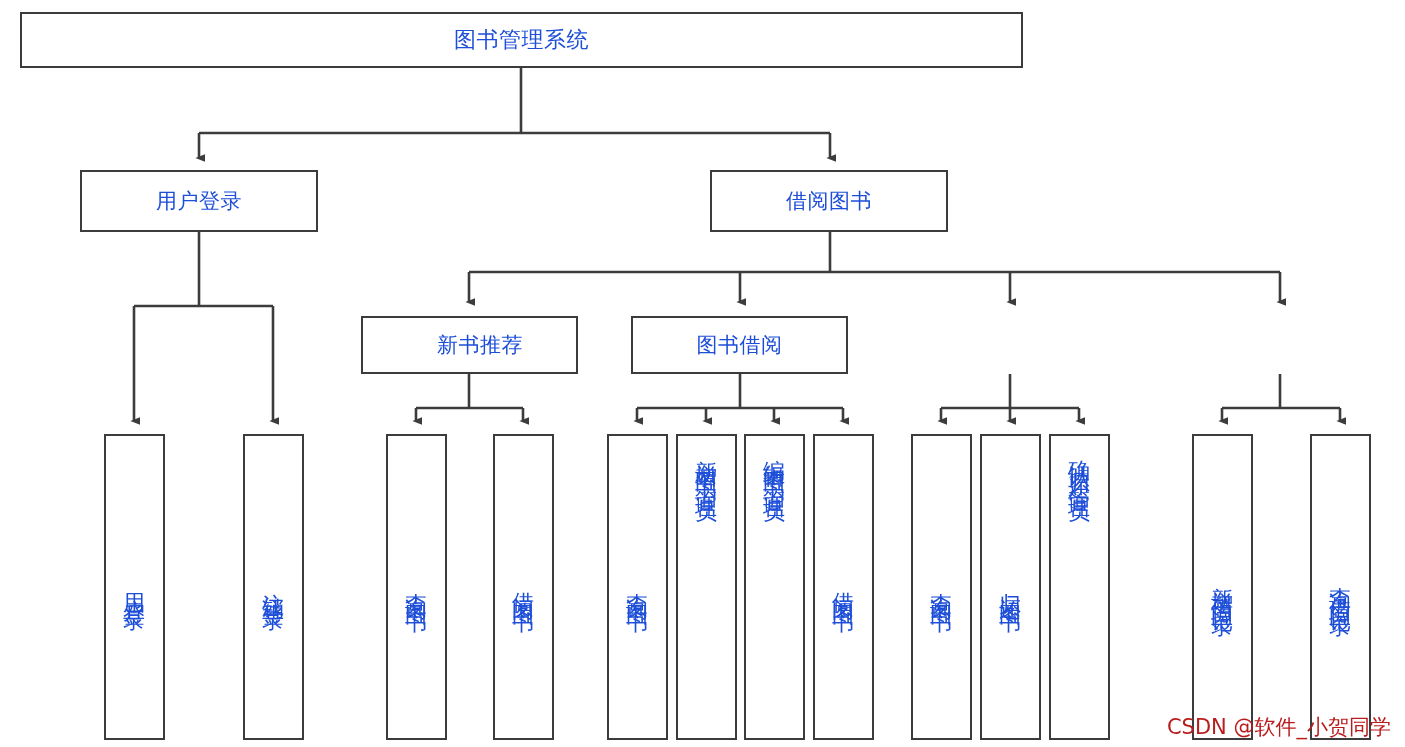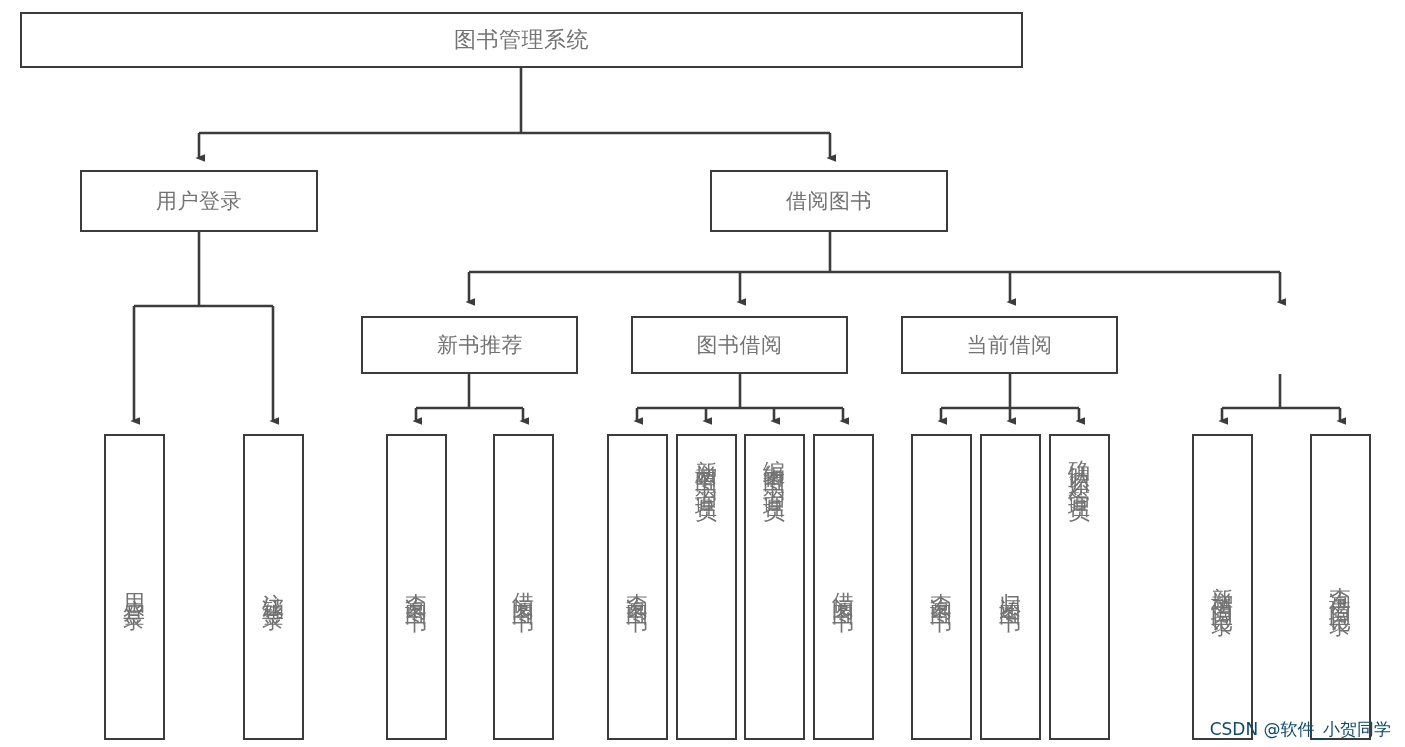--- a/index.html
+++ b/index.html
@@ -22,21 +22,21 @@
     display:flex;
     align-items:center;
     justify-content:center;
     color:#1b1b1b;
   }
   .node .lbl{
     display:block;
     text-align:center;
     line-height:1.18;
     letter-spacing:0.5px;
-    color:#737373;
+    color:#1d4ed8;
   }
   
   .node.h .lbl{font-size:21px;}
   .node.root .lbl{font-size:22px;}
 
   
   .node.v{
     align-items:flex-start;
     justify-content:center;
     padding-top:6px;
@@ -49,22 +49,22 @@
     letter-spacing:6px;
     white-space:nowrap;
   }
   
   .node.v.mid{align-items:center;padding-top:0;}
 
   .watermark{
     position:absolute;
     right:14px;
     bottom:6px;
-    font-size:17px;
-    color:#0c4a6e;
+    font-size:21px;
+    color:#b91c1c;
     white-space:nowrap;
     user-select:none;
   }
 </style>
 </head>
 <body>
 
 <div id="diagram">
 
   <svg class="edges" viewBox="0 0 1405 747" width="1405" height="747" xmlns="http://www.w3.org/2000/svg">
@@ -127,23 +127,20 @@
   <div class="node h" style="left:710px;top:170px;width:238px;height:62px;">
     <span class="lbl">借阅图书</span>
   </div>
 
   <div class="node h" style="left:361px;top:316px;width:217px;height:58px;padding-left:21px;">
     <span class="lbl">新书推荐</span>
   </div>
   <div class="node h" style="left:631px;top:316px;width:217px;height:58px;">
     <span class="lbl">图书借阅</span>
   </div>
-  <div class="node h" style="left:901px;top:316px;width:217px;height:58px;">
-    <span class="lbl">当前借阅</span>
-  </div>
 
   <div class="node v mid" style="left:104px;top:434px;width:61px;height:306px;">
     <span class="lbl">用户登录</span>
   </div>
   <div class="node v mid" style="left:243px;top:434px;width:61px;height:306px;">
     <span class="lbl">注销登录</span>
   </div>
 
   <div class="node v mid" style="left:386px;top:434px;width:61px;height:306px;">
     <span class="lbl">查询图书</span>

